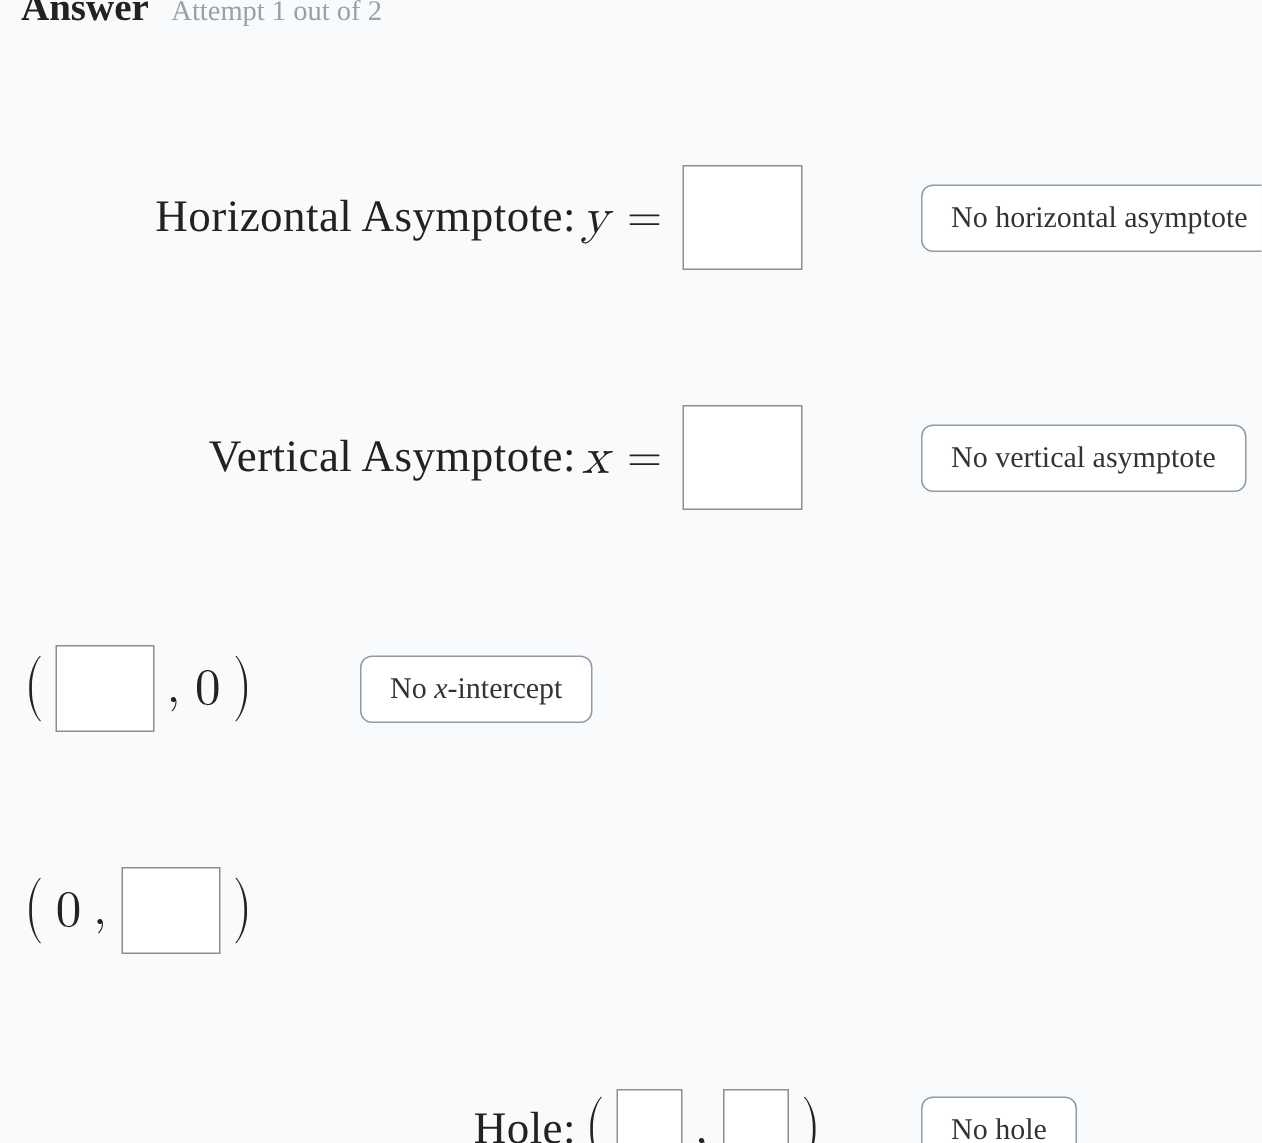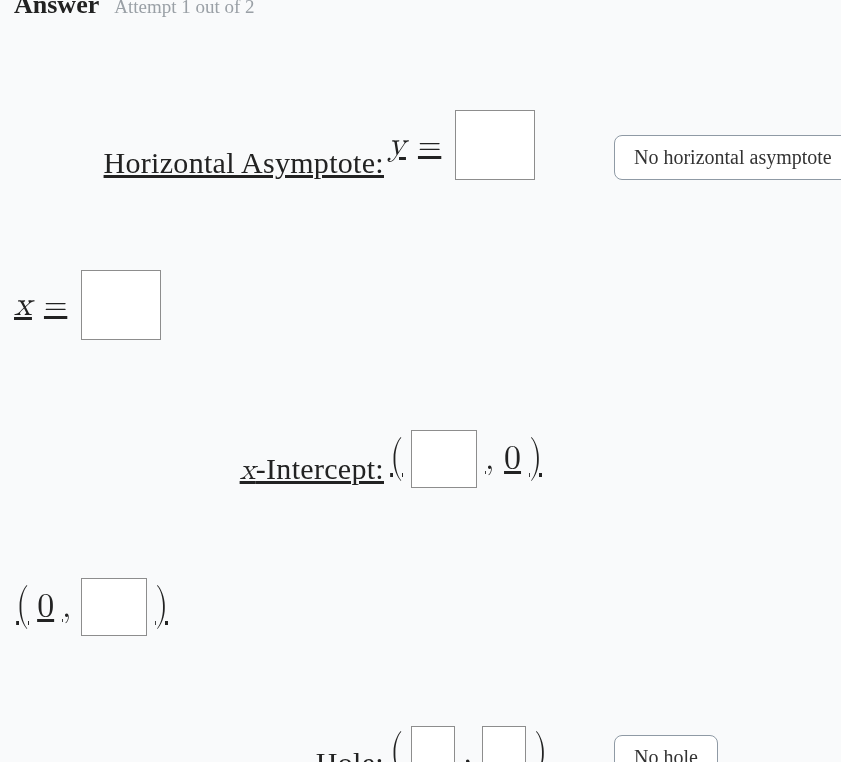--- a/index.html
+++ b/index.html
@@ -24,23 +24,22 @@
   .hdr .ans{
     font-weight:700;
     font-size:26px;
   }
   .hdr .att{
     color:#9aa0a6;
     font-size:19px;
   }
   .row{
     display:flex;
-    align-items:flex-end;
+    align-items:center;
     margin-bottom:90px;
-    text-decoration:underline;
   }
   .row.hole-row{
     margin-bottom:20px;
   }
   .lbl{
     flex:0 0 370px;
     text-align:right;
     font-size:30px;
     padding-right:4px;
     letter-spacing:0.3px;
@@ -137,37 +136,43 @@
     <span class="mvar">y</span>
     <span class="eq">=</span>
     <input class="inp inp-lg" type="text" value="" style="">
   </div>
   <div class="btnwrap">
     <button class="no-btn">No horizontal asymptote</button>
   </div>
 </div>
 
 <div class="row">
+  <div class="lbl">Vertical Asymptote:</div>
   <div class="expr">
     <span class="mvar">x</span>
     <span class="eq">=</span>
     <input class="inp inp-lg" type="text" value="" style="">
   </div>
+  <div class="btnwrap">
+    <button class="no-btn">No vertical asymptote</button>
+  </div>
 </div>
 
 <div class="row">
-  <div class="lbl">
-    <span class="math-var">x</span><span>-Intercept:</span>
-  </div>
   <div class="expr">
     <span class="paren">(</span>
     <input class="inp inp-md" type="text" value="" style="">
     <span class="comma">,</span>
     <span class="zero">0</span>
     <span class="paren">)</span>
+  </div>
+  <div class="btnwrap">
+    <button class="no-btn">
+      <span>No </span><span class="math-var">x</span><span>-intercept</span>
+    </button>
   </div>
 </div>
 
 <div class="row">
   <div class="expr">
     <span class="paren">(</span>
     <span class="zero">0</span>
     <span class="comma">,</span>
     <input class="inp inp-md" type="text" value="" style="">
     <span class="paren">)</span>

